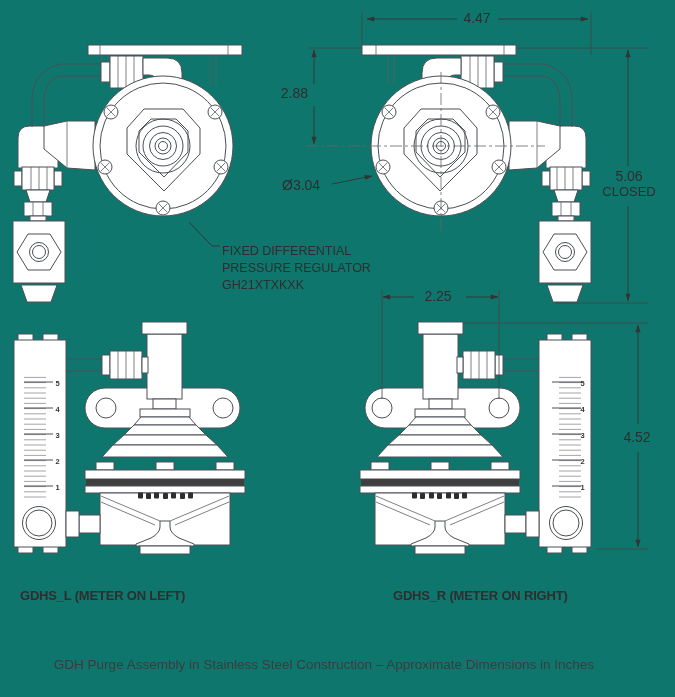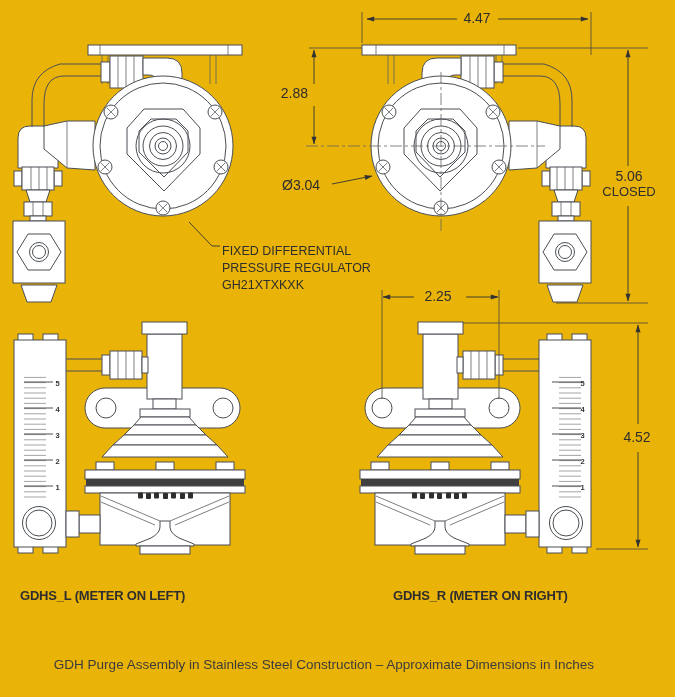--- a/index.html
+++ b/index.html
@@ -1,16 +1,16 @@
 <!DOCTYPE html>
 <html><head>
 <meta charset="utf-8">
 <style>
   html,body{margin:0;padding:0;background:#fff;}
-  .canvas{position:relative;width:675px;height:697px;background:#eab308;overflow:hidden;
+  .canvas{position:relative;width:675px;height:697px;background:#0f766e;overflow:hidden;
           font-family:"Liberation Sans", sans-serif;}
   svg text{font-family:"Liberation Sans", sans-serif;fill:#2e2e2e;}
   .ln{fill:#fff;stroke:#4a4f54;stroke-width:1;}
   .nf{fill:none;stroke:#4a4f54;stroke-width:1;}
   .thin{fill:none;stroke:#5a5f63;stroke-width:.8;}
   .ext{fill:none;stroke:#444;stroke-width:.8;}
   .dim{fill:none;stroke:#333;stroke-width:.9;}
   .cl{fill:none;stroke:#666;stroke-width:.8;stroke-dasharray:12 3 3 3;}
   .dimtxt{font-size:14px;}
   .dimtxt2{font-size:13px;}

